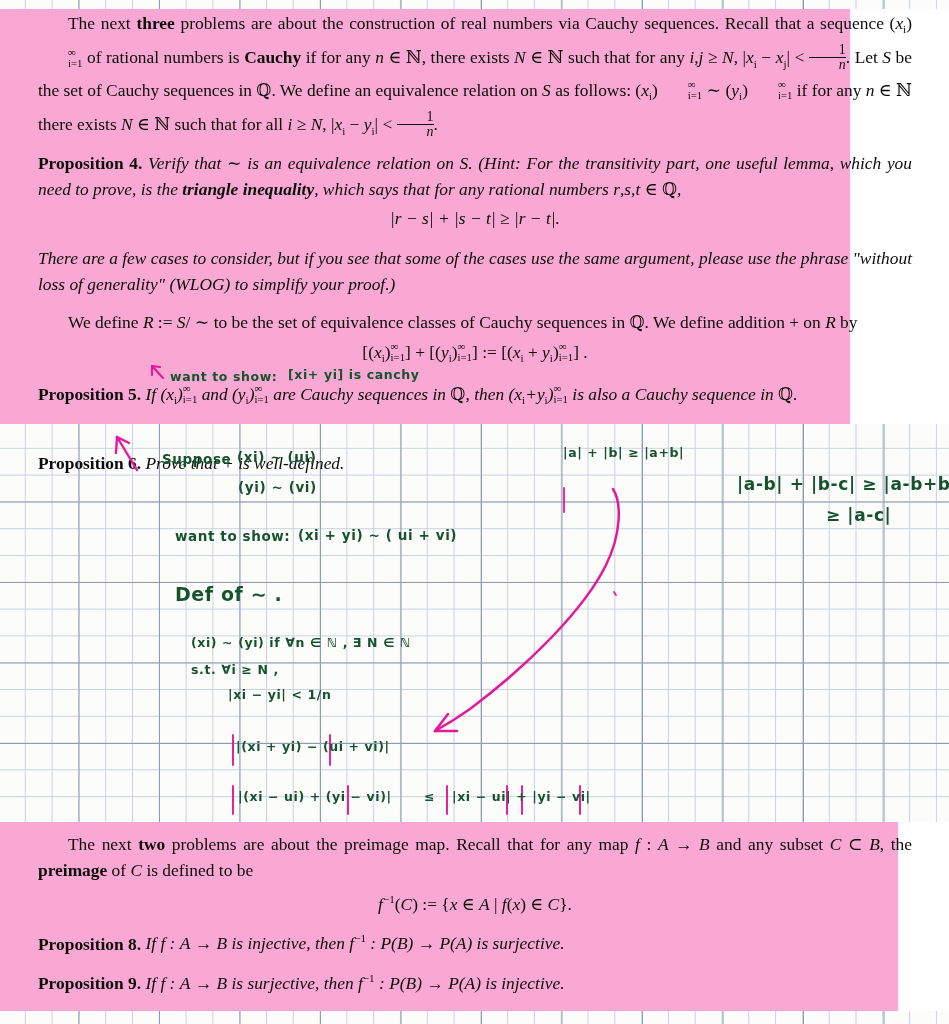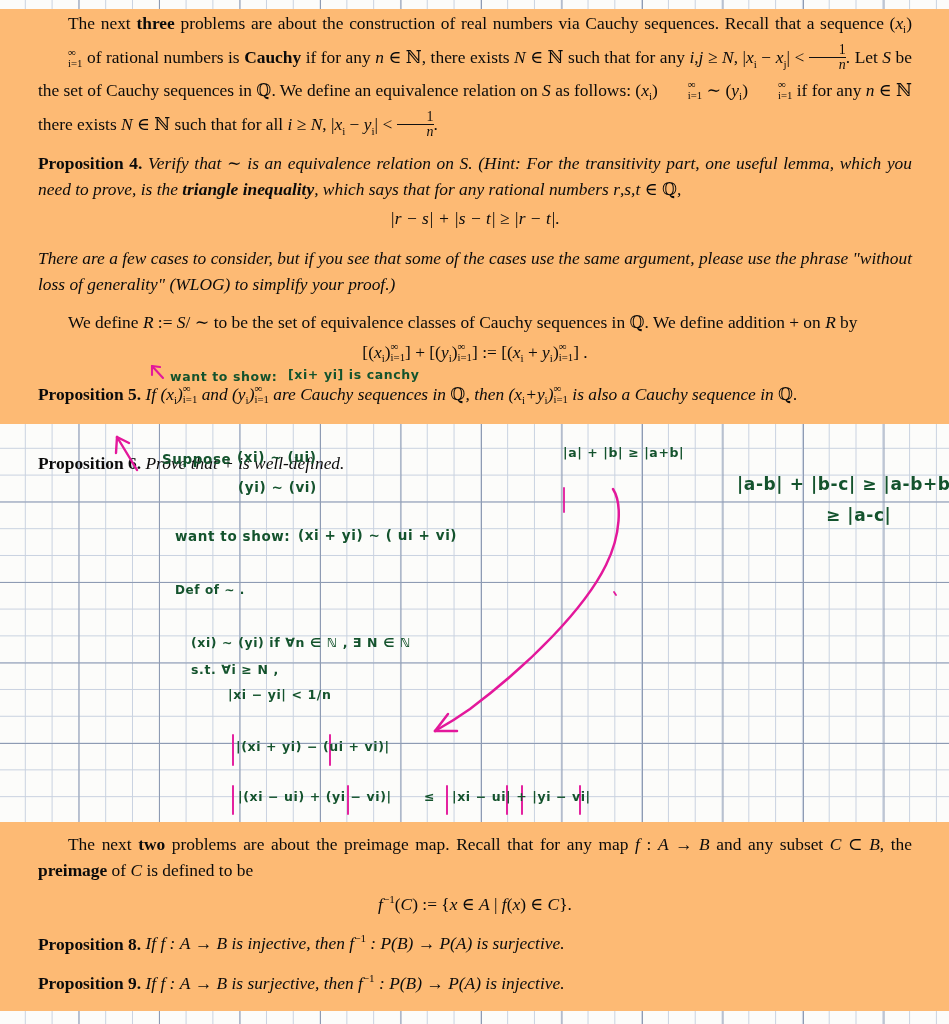--- a/index.html
+++ b/index.html
@@ -38,22 +38,22 @@
     background-position: -2px -3px, -2px -3px, -2px -3px, -2px -3px;
   }
   .gridstrip.top    { top: 0px;    height: 9px; }
   .gridstrip.middle { top: 424px;  height: 398px; }
   .gridstrip.bottom { top: 1011px; height: 13px; }
 
   
   .docpanel {
     position: absolute;
     left: 0;
-    width: 949px;
-    background: #fdba74;
+    width: 850px;
+    background: #f9a8d4;
     color: #0b0b0b;
   }
   .docpanel.upper  { top: 9px;   height: 415px; }
   .docpanel.lower  { top: 822px; height: 189px; padding-left: 48px; }
 
   .body-text {
     font-size: 17.4px;
     line-height: 25.6px;
     text-align: justify;
   }
@@ -268,21 +268,21 @@
     </g>
   </svg>
 
   <div class="hw" style="left:162px; top:452px;">Suppose</div>
   <div class="hw" style="left:237px; top:450px;">(xi) ∼ (ui)</div>
   <div class="hw" style="left:238px; top:480px;">(yi) ∼ (vi)</div>
 
   <div class="hw" style="left:175px; top:529px;">want to show:</div>
   <div class="hw" style="left:298px; top:528px;">(xi + yi) ∼ ( ui + vi)</div>
 
-  <div class="hw" style="left:175px; top:583px; font-size:12px;">Def of ∼ .</div>
+  <div class="hw" style="left:175px; top:583px; font-size:19px;">Def of ∼ .</div>
 
   <div class="hw small" style="left:191px; top:636px;">(xi) ∼ (yi) if ∀n ∈ ℕ ,   ∃ N ∈ ℕ</div>
   <div class="hw small" style="left:191px; top:663px;">s.t. ∀i ≥ N ,</div>
   <div class="hw small" style="left:228px; top:688px;">|xi − yi| &lt; 1/n</div>
 
   <div class="hw small" style="left:236px; top:740px;">|(xi + yi) − (ui + vi)|</div>
 
   <div class="hw small" style="left:238px; top:790px;">|(xi − ui) + (yi − vi)|</div>
   <div class="hw small" style="left:424px; top:790px;">≤</div>
   <div class="hw small" style="left:452px; top:790px;">|xi − ui| + |yi − vi|</div>

